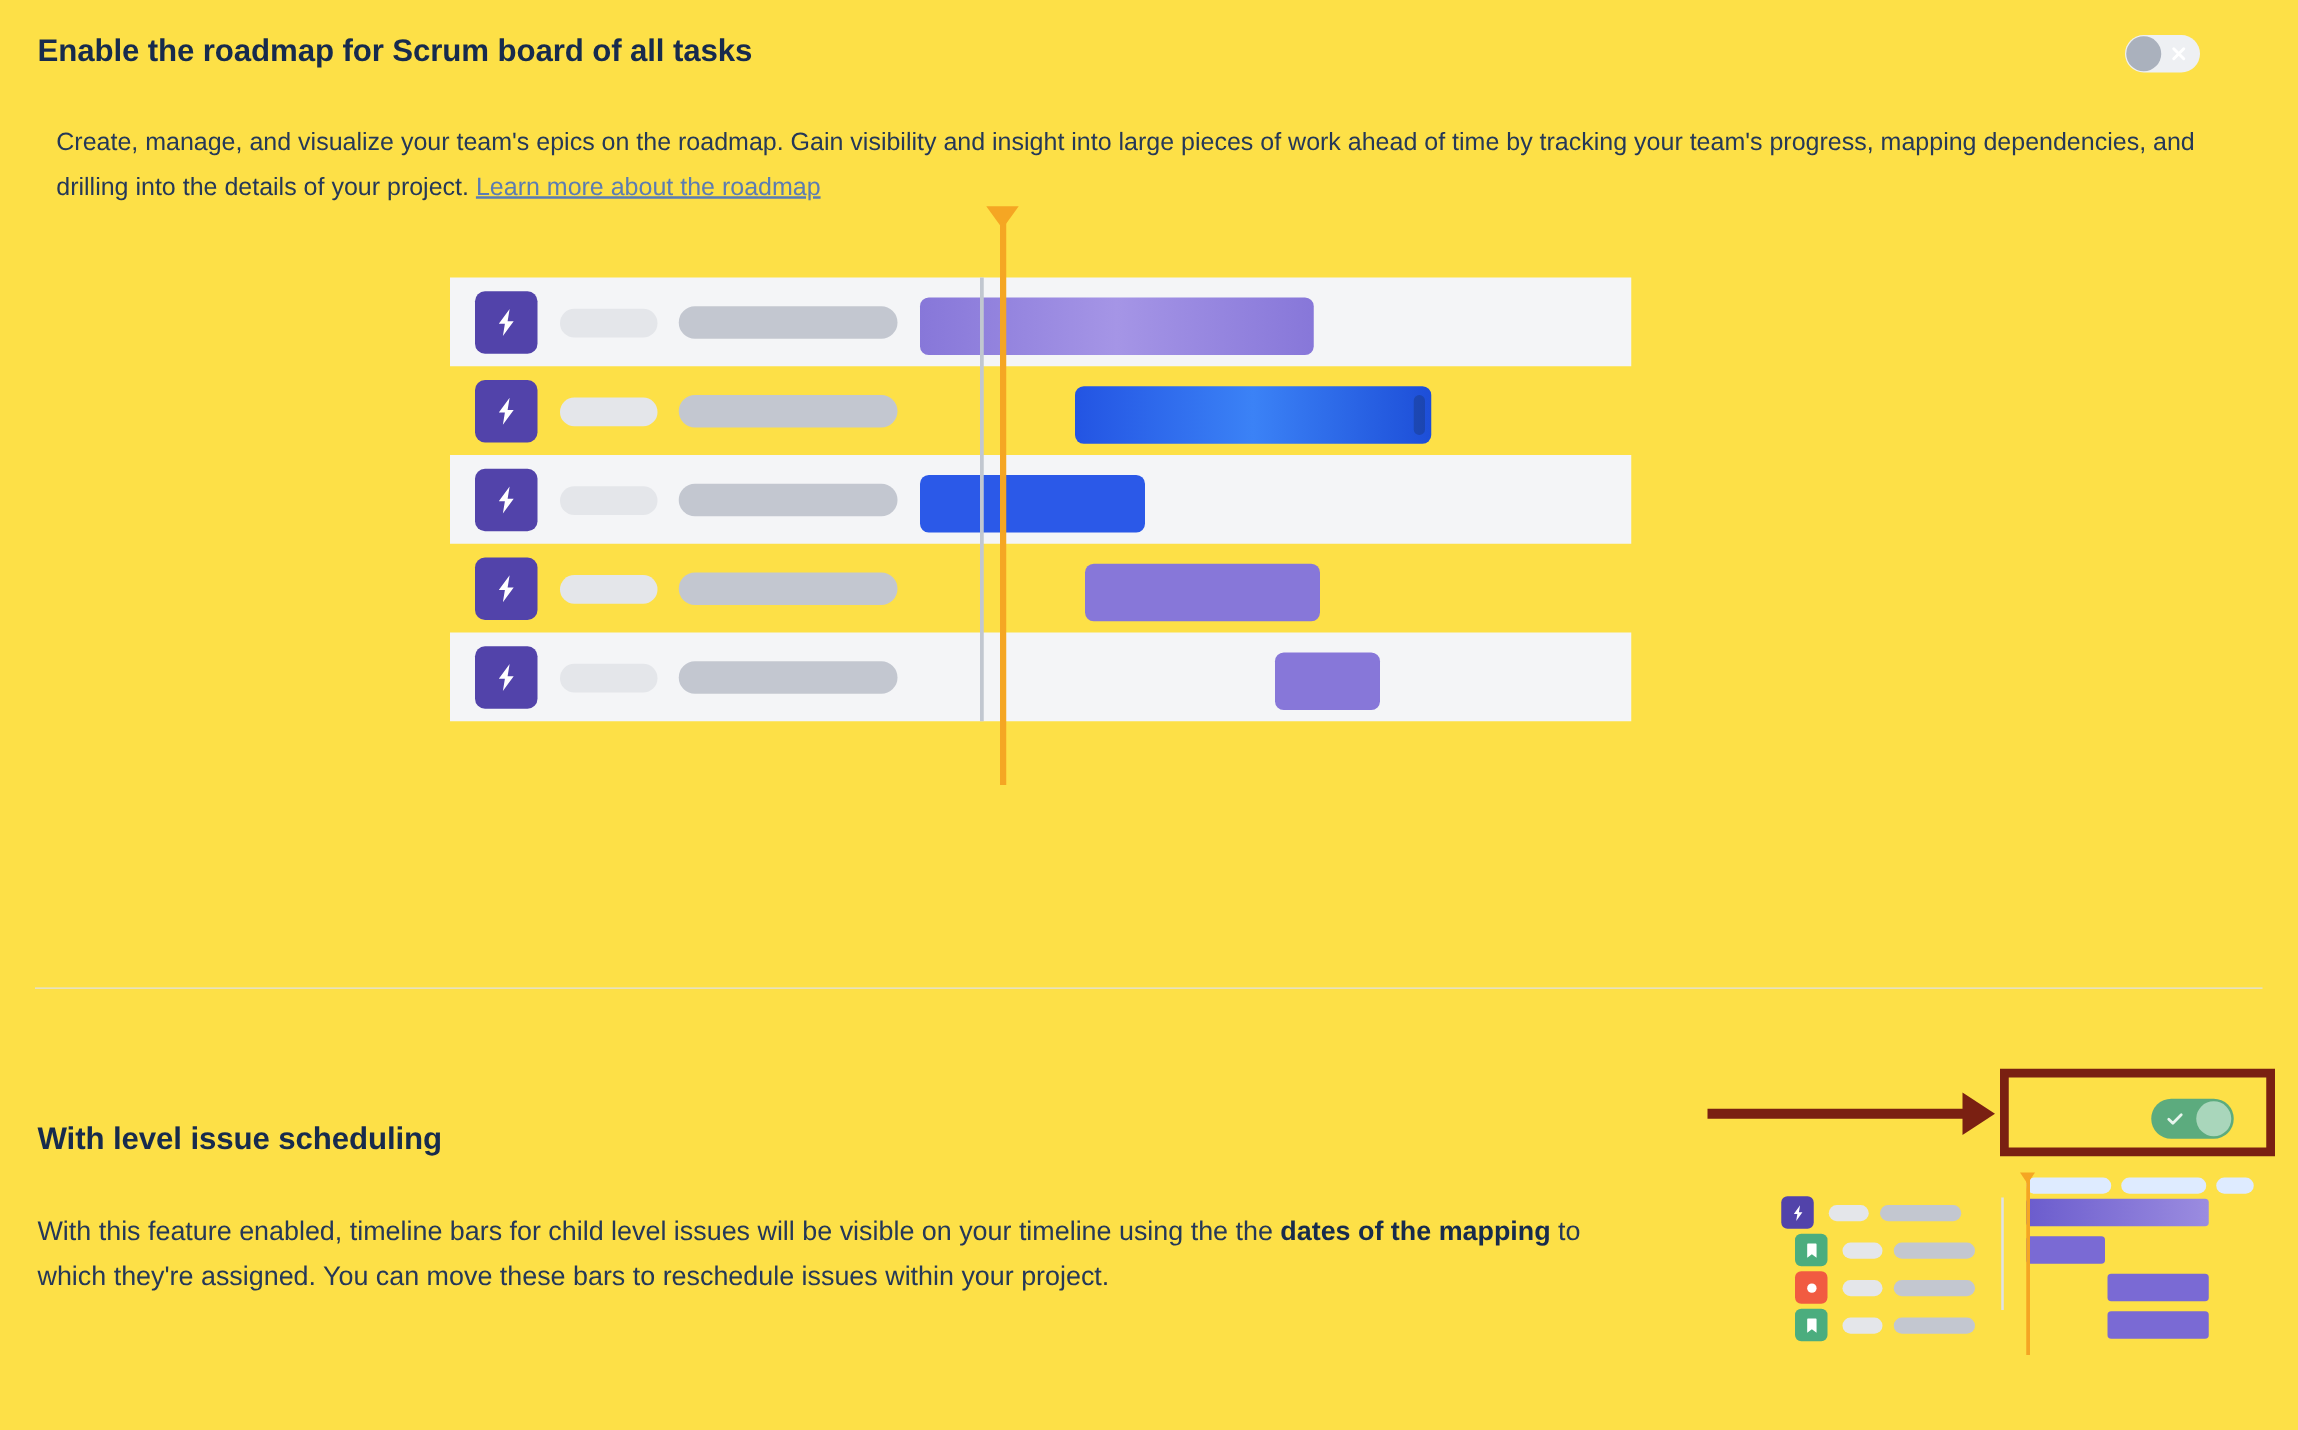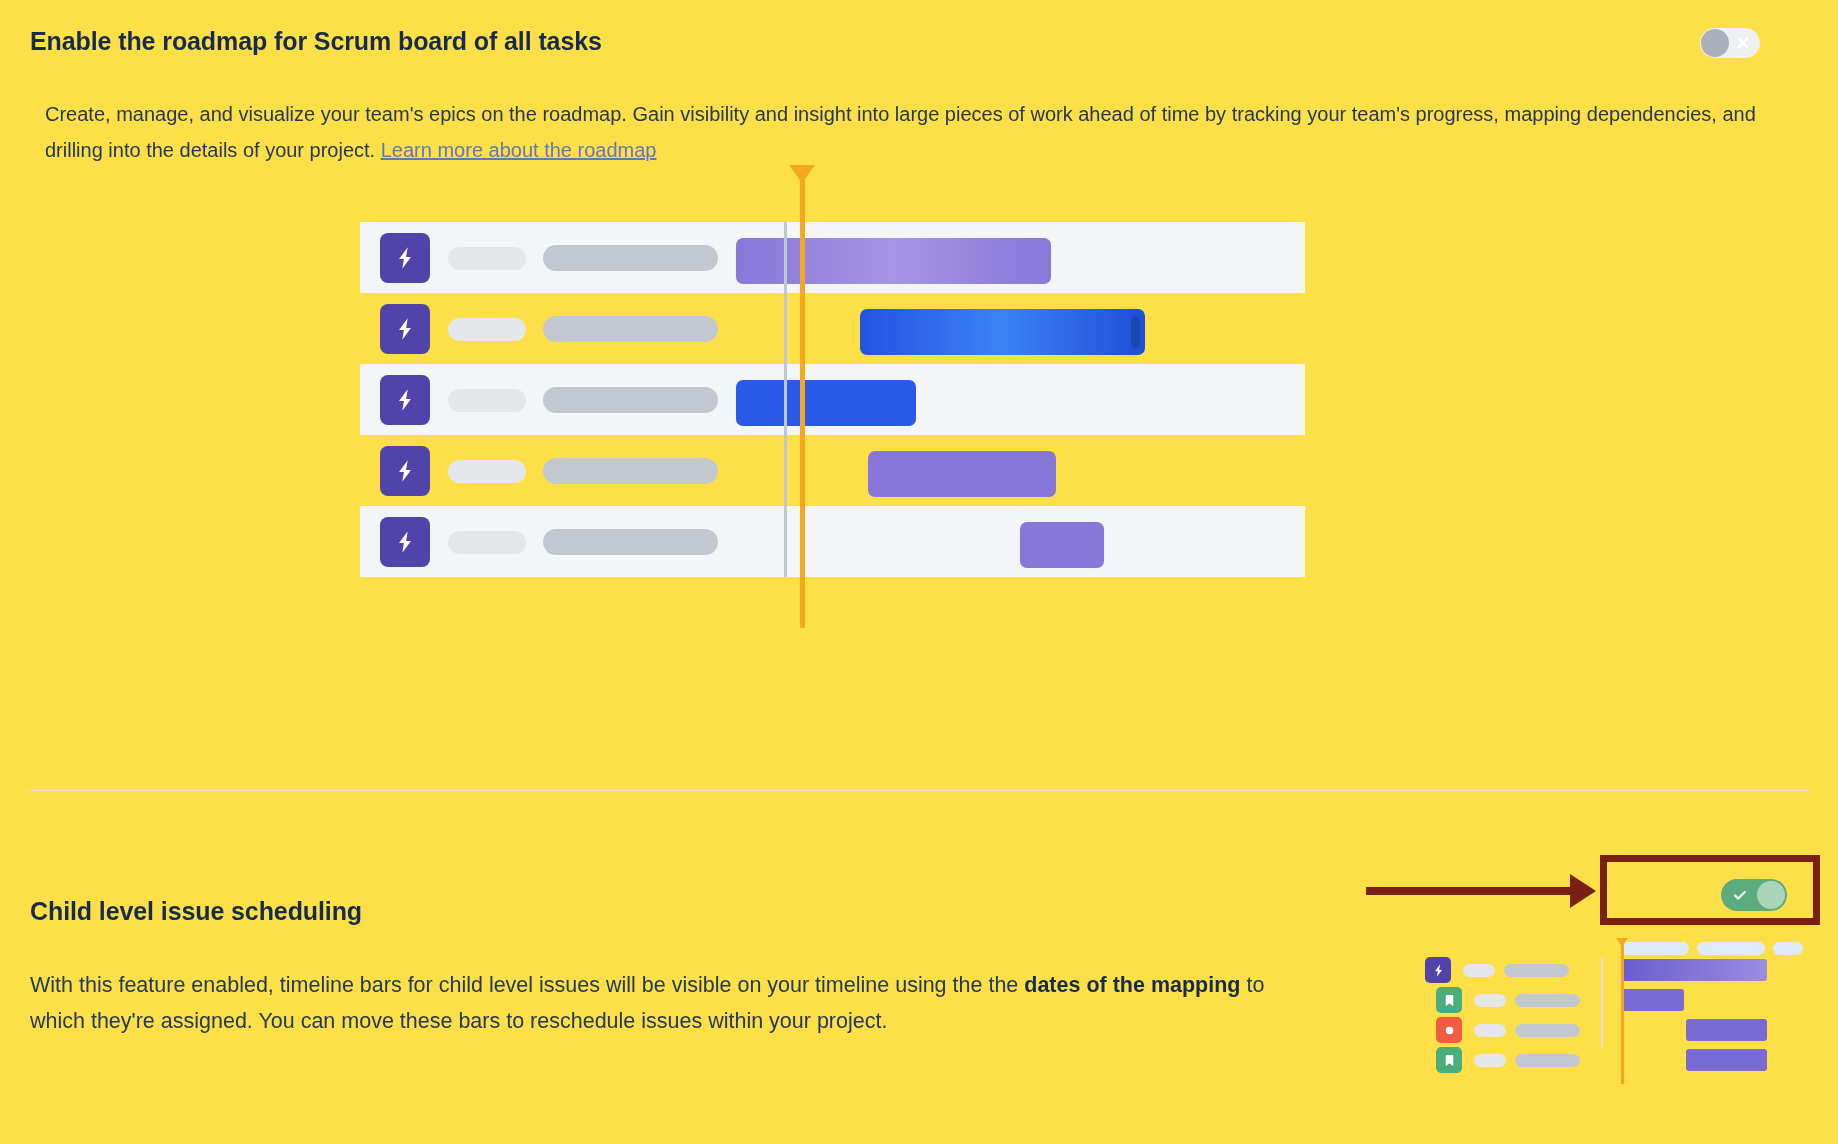--- a/index.html
+++ b/index.html
@@ -257,21 +257,21 @@
     </div>
 
     <div class="rm-divider" style="height:355px"></div>
   </div>
 
   <div class="today-head"></div>
   <div class="today-line"></div>
 
   <div class="hr"></div>
 
-  <div class="sec2-title">Child level issue scheduling</div>
+  <div class="sec2-title">With level issue scheduling</div>
 
   <div class="sec2-body">
     <span>With this feature enabled, timeline bars for child level issues will be visible on your timeline using the the </span><b>dates of the mapping</b><span> to which they're assigned. You can move these bars to reschedule issues within your project.</span>
   </div>
 
   <div class="ann-arrow"></div>
   <div class="ann-head"></div>
   <div class="ann-box">
     <div class="toggle on">
       <span class="glyph">

